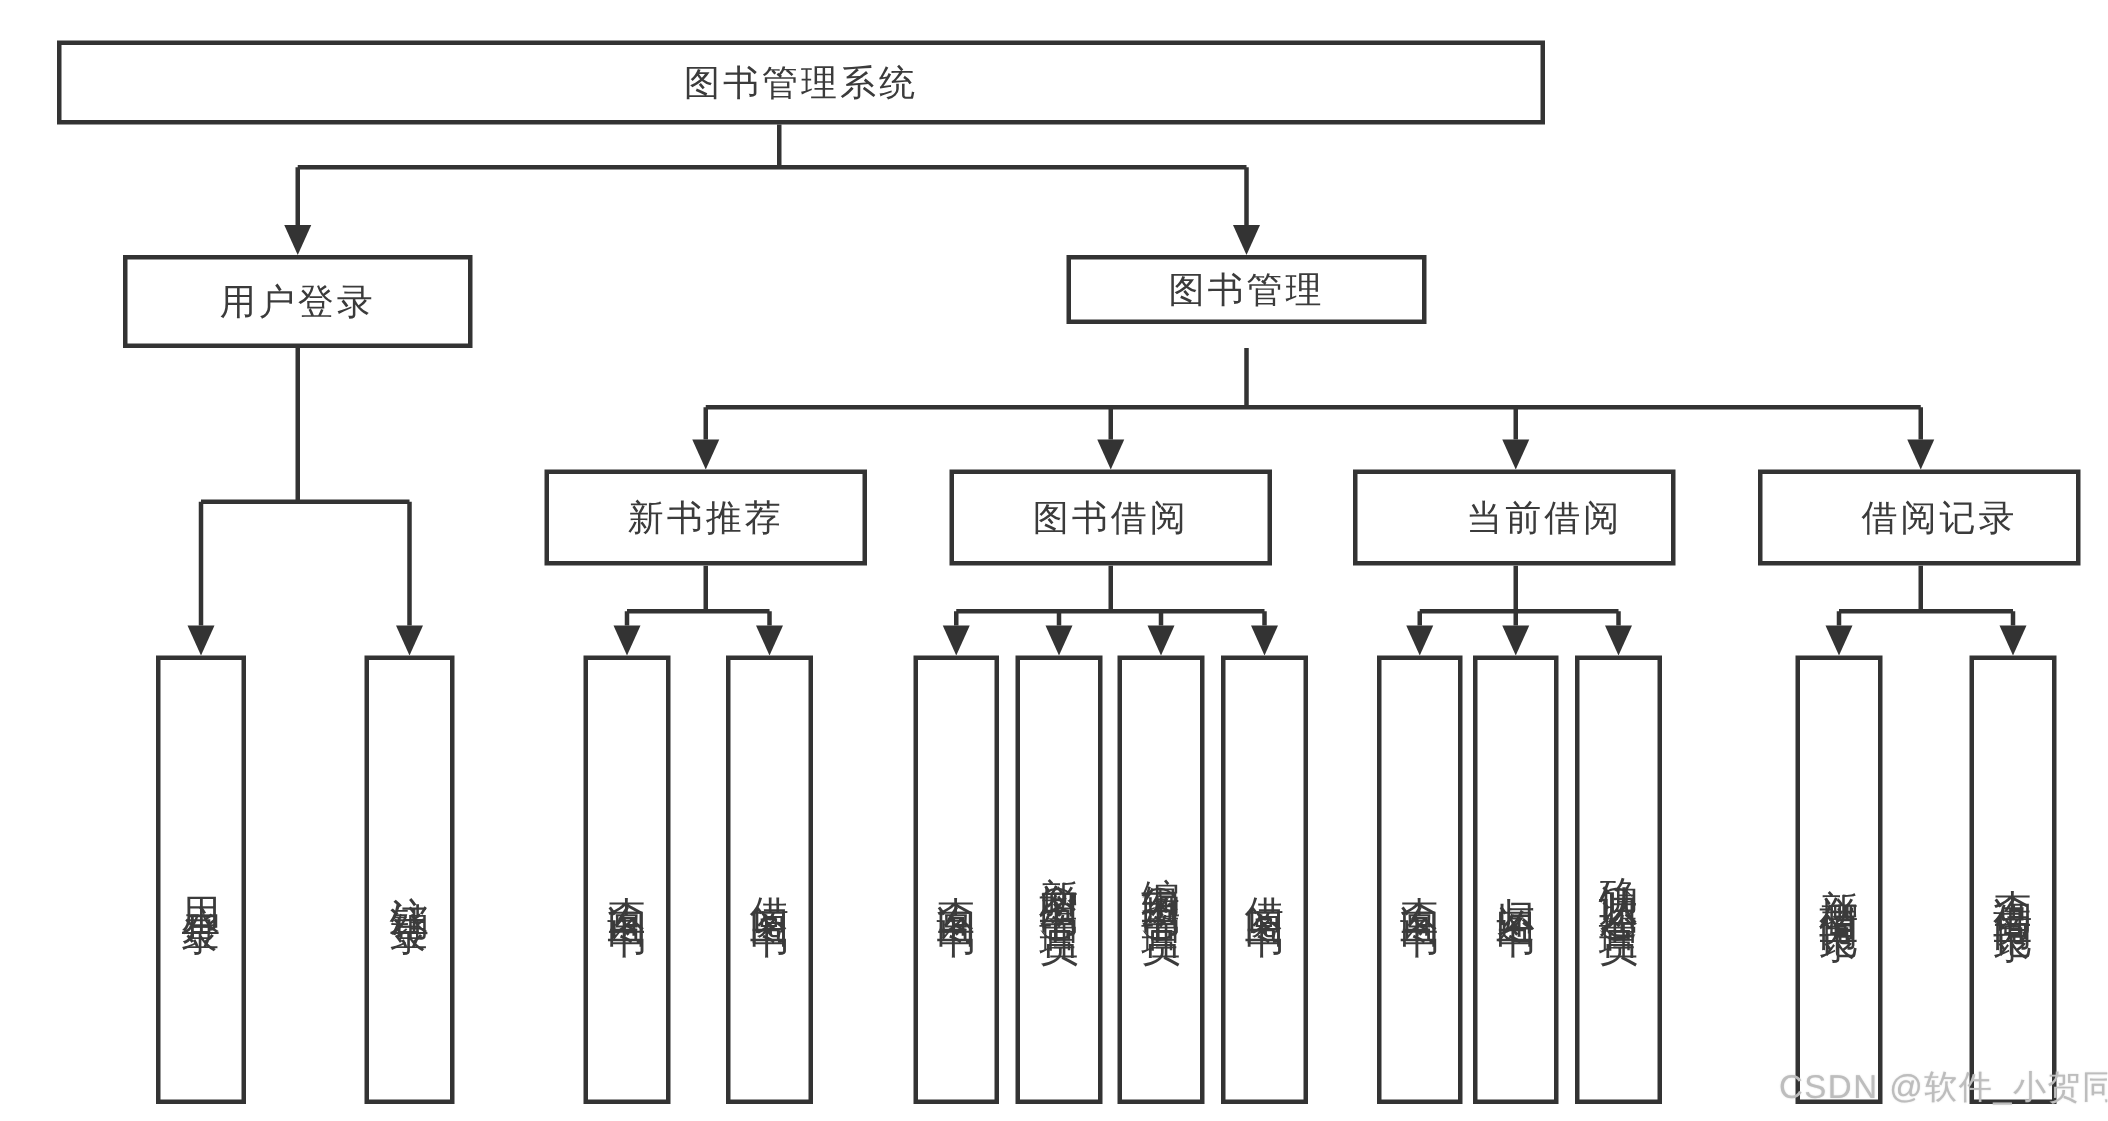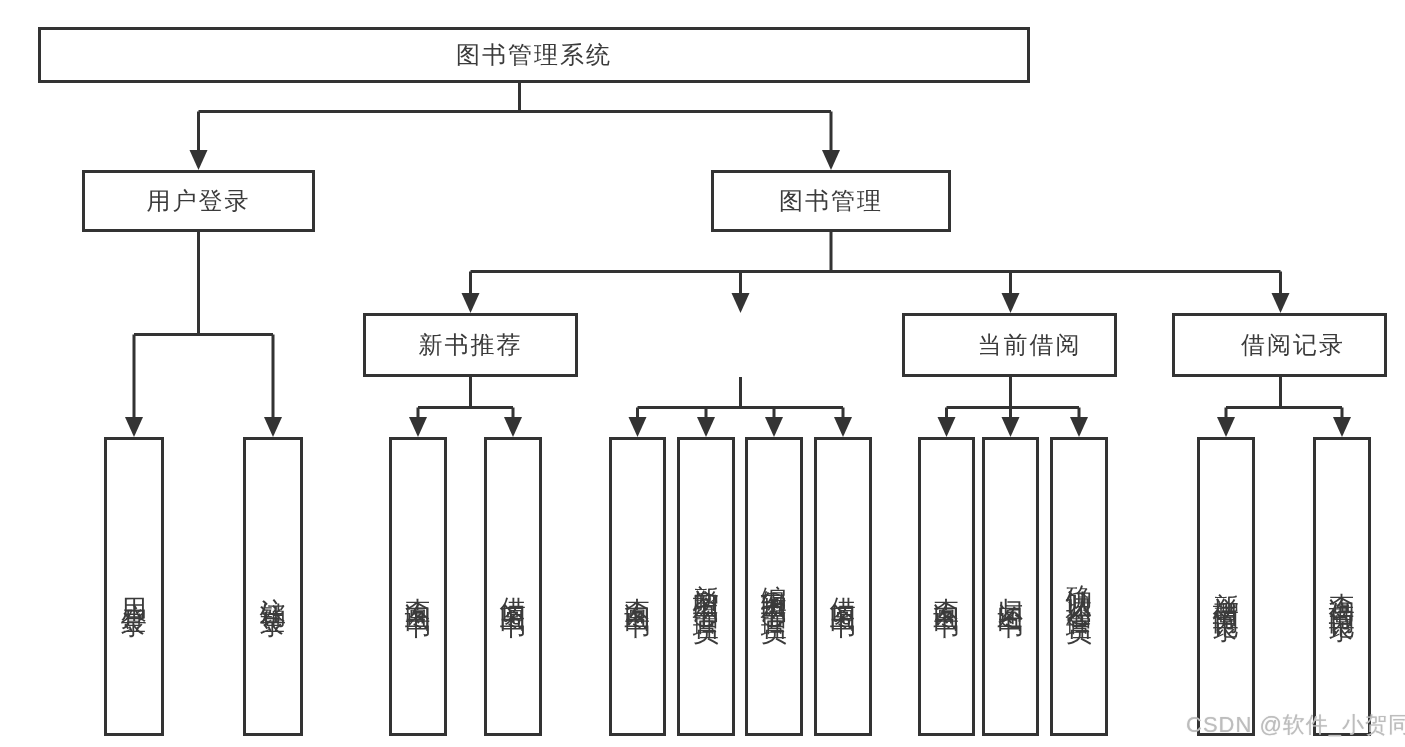--- a/index.html
+++ b/index.html
@@ -34,21 +34,21 @@
   .leaf .vlabel {
     writing-mode: vertical-rl;
     text-orientation: mixed;
     font-size: 26px;
     line-height: 1.1;
     letter-spacing: 5px;
     color: #3b3b3b;
   }
   .root-box     { left: 20px;   top: 27px;  width: 992px; height: 56px; margin-left: 18px; }
   .lvl2-a       { left: 82px;   top: 170px; width: 233px;  height: 62px; }
-  .lvl2-b       { left: 711px;  top: 170px; width: 240px;  height: 62px; }
+  .lvl2-b       { left: 711px;  top: 170px; width: 240px;  height: 46px; }
   .lvl3         { top: 313px; height: 64px; width: 215px; }
   .lvl3-a { left: 363px; align-items: center; }
   .lvl3-b { left: 633px; }
   .lvl3-c { left: 902px; padding-left: 40px; }
   .lvl3-d { left: 1172px; padding-left: 27px; }
   .leaf { top: 437px; height: 299px; }
   .leaf-1  { left: 104px;  width: 60px; }
   .leaf-2  { left: 243px;  width: 60px; }
   .leaf-3  { left: 389px;  width: 58px; }
   .leaf-4  { left: 484px;  width: 58px; }
@@ -128,20 +128,23 @@
   <div class="box lvl2-a">
     <span class="hlabel">用户登录</span>
   </div>
   <div class="box lvl2-b">
     <span class="hlabel">图书管理</span>
   </div>
 
   <div class="box lvl3 lvl3-a">
     <span class="hlabel">新书推荐</span>
   </div>
+  <div class="box lvl3 lvl3-b">
+    <span class="hlabel">图书借阅</span>
+  </div>
   <div class="box lvl3 lvl3-c">
     <span class="hlabel">当前借阅</span>
   </div>
   <div class="box lvl3 lvl3-d">
     <span class="hlabel">借阅记录</span>
   </div>
 
   <div class="box leaf leaf-1">
     <span class="vlabel">用户登录</span>
   </div>

